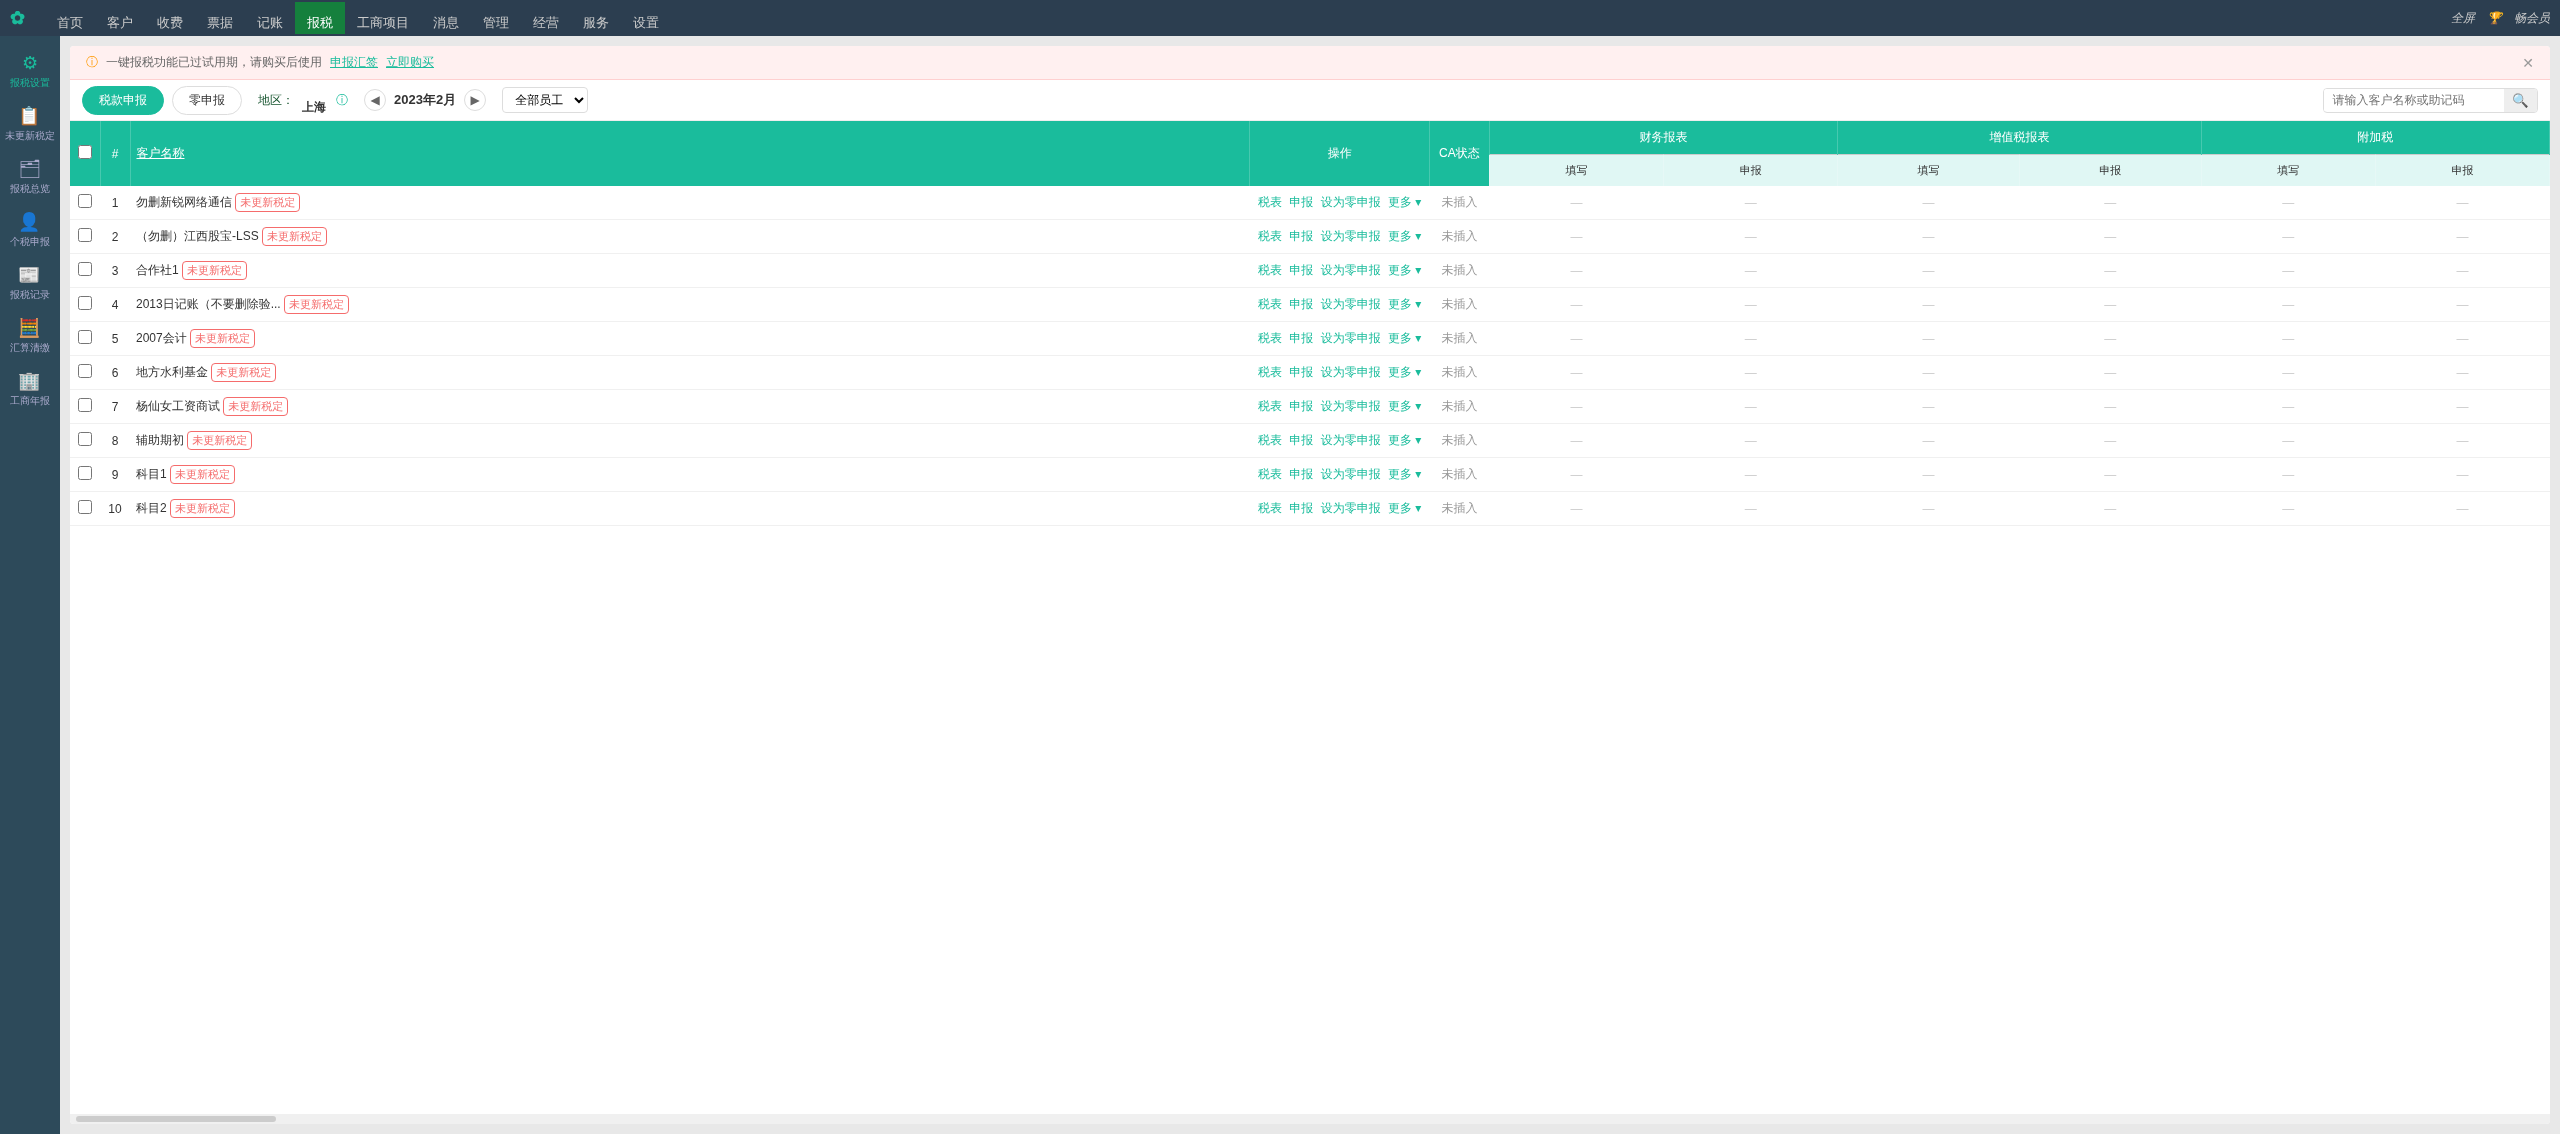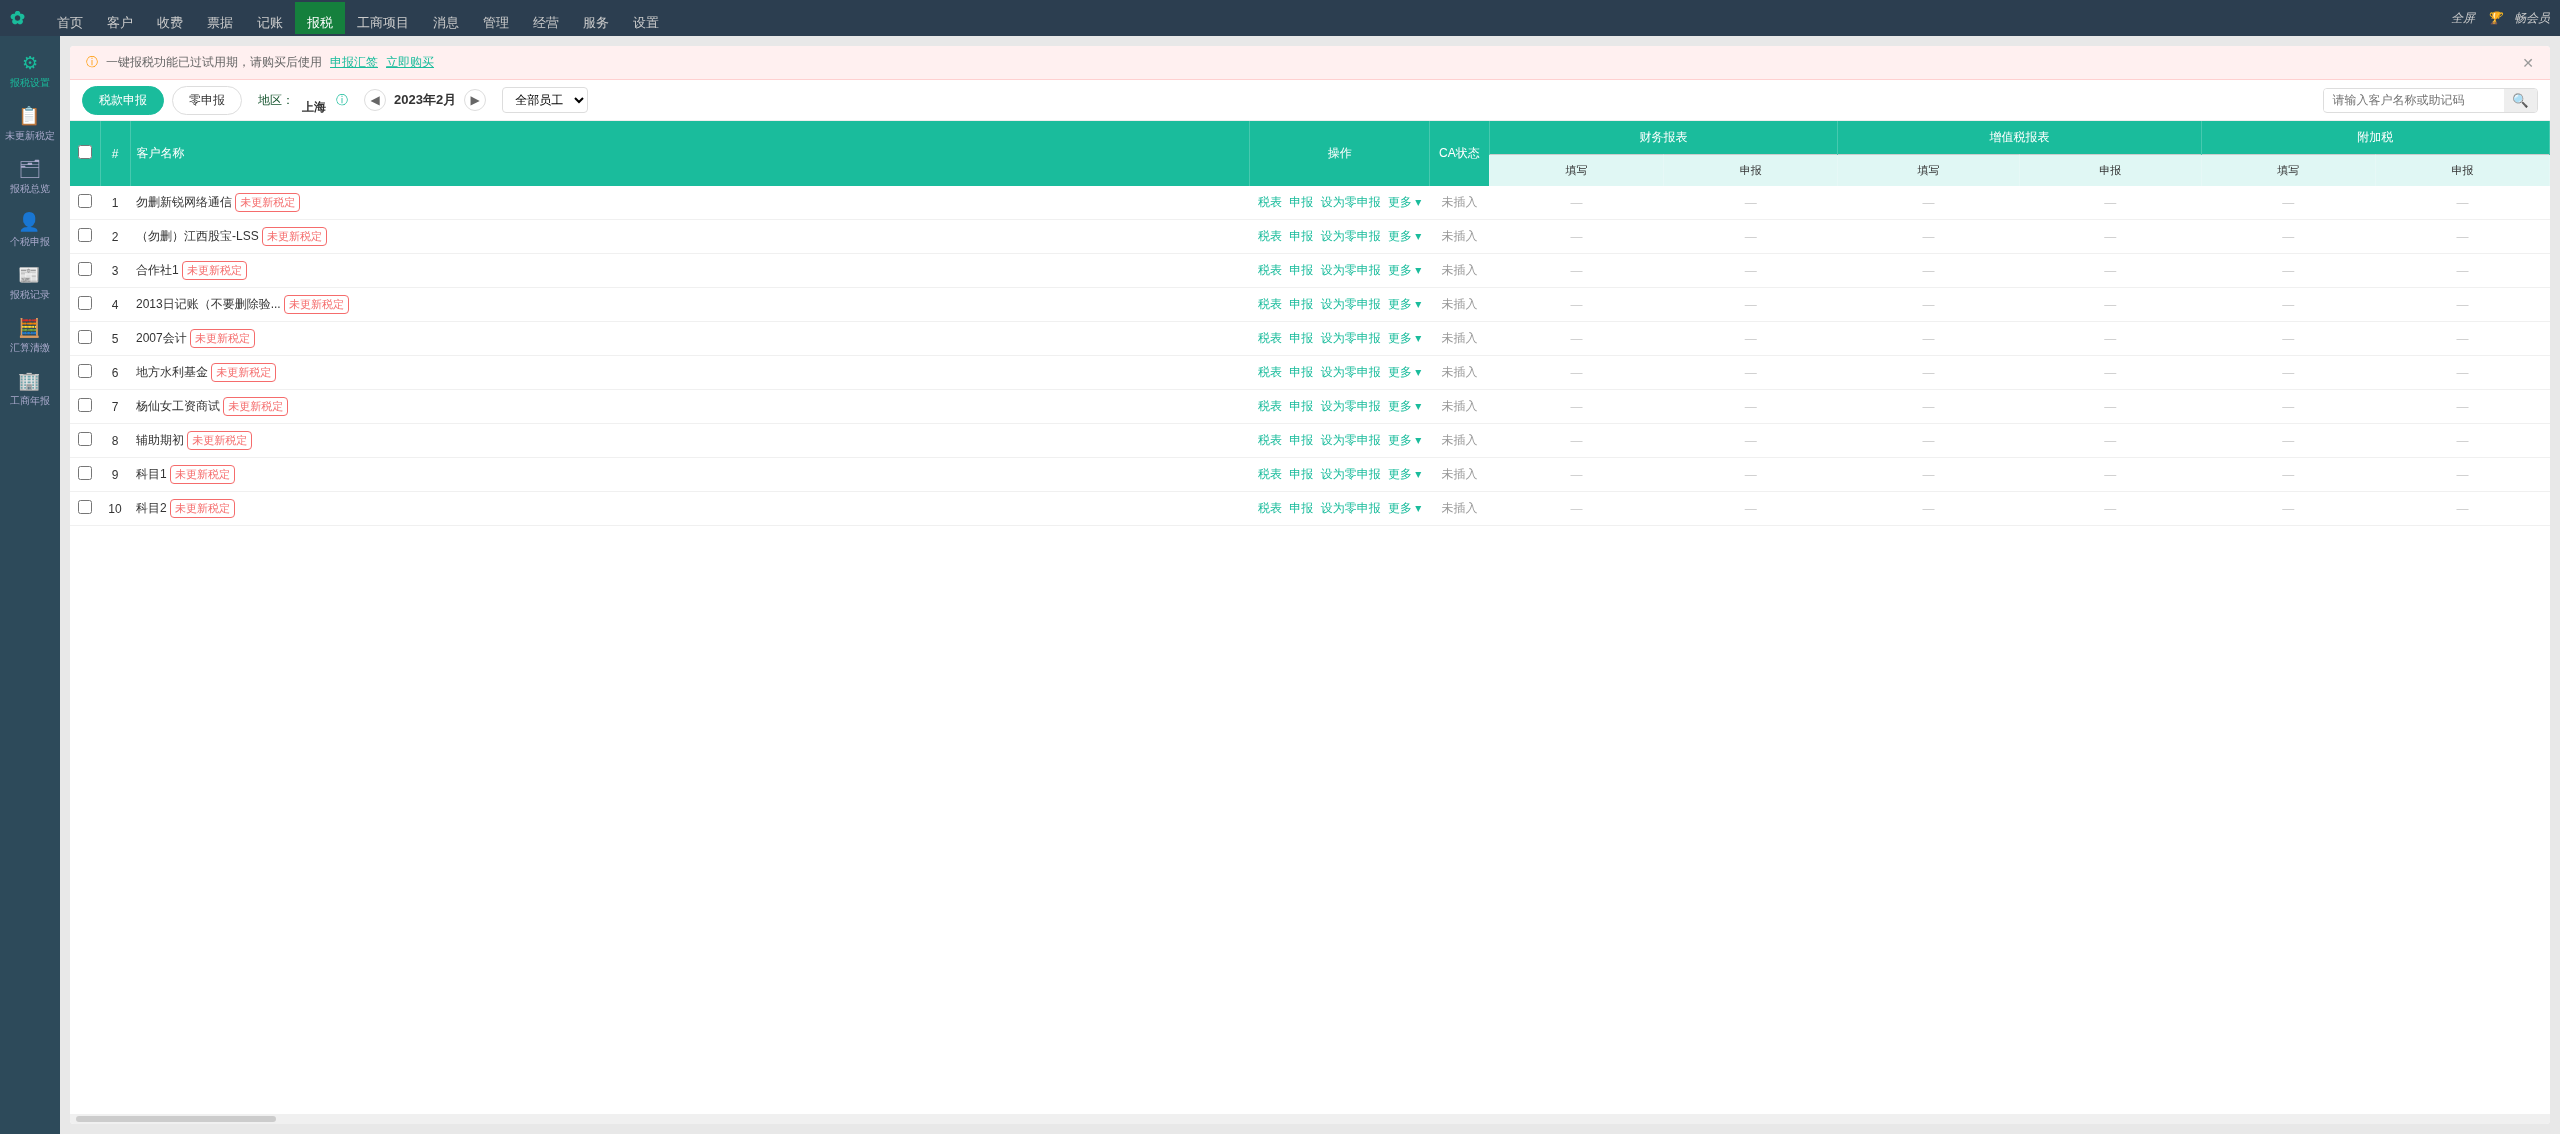--- a/index.html
+++ b/index.html
@@ -74,21 +74,21 @@
     .status-not-entered { color: #999; }
     .dash { color: #ccc; }
     .sub-header { background: #e0f7f4; }
     .sub-header th { color: #333; font-size: 11px; background: #e0f7f4; border-top: 1px solid #ccc; }
 
     
     .scroll-bar { height: 10px; background: #f0f0f0; display: flex; align-items: center; padding: 0 2px; flex-shrink: 0; }
     .scroll-thumb { height: 6px; width: 200px; background: #ccc; border-radius: 3px; margin-left: 4px; }
     .col-ca { width: 60px; }
     .col-num { width: 30px; }
-    .col-name { min-width: 160px; }
+    .col-name { min-width: 160px; text-decoration: underline; }
     .col-op { width: 160px; }
   </style>
 </head>
 <body>
 
 <div class="top-nav">
   <span class="logo">✿</span>
   <span class="nav-item">首页</span>
   <span class="nav-item">客户</span>
   <span class="nav-item">收费</span>

